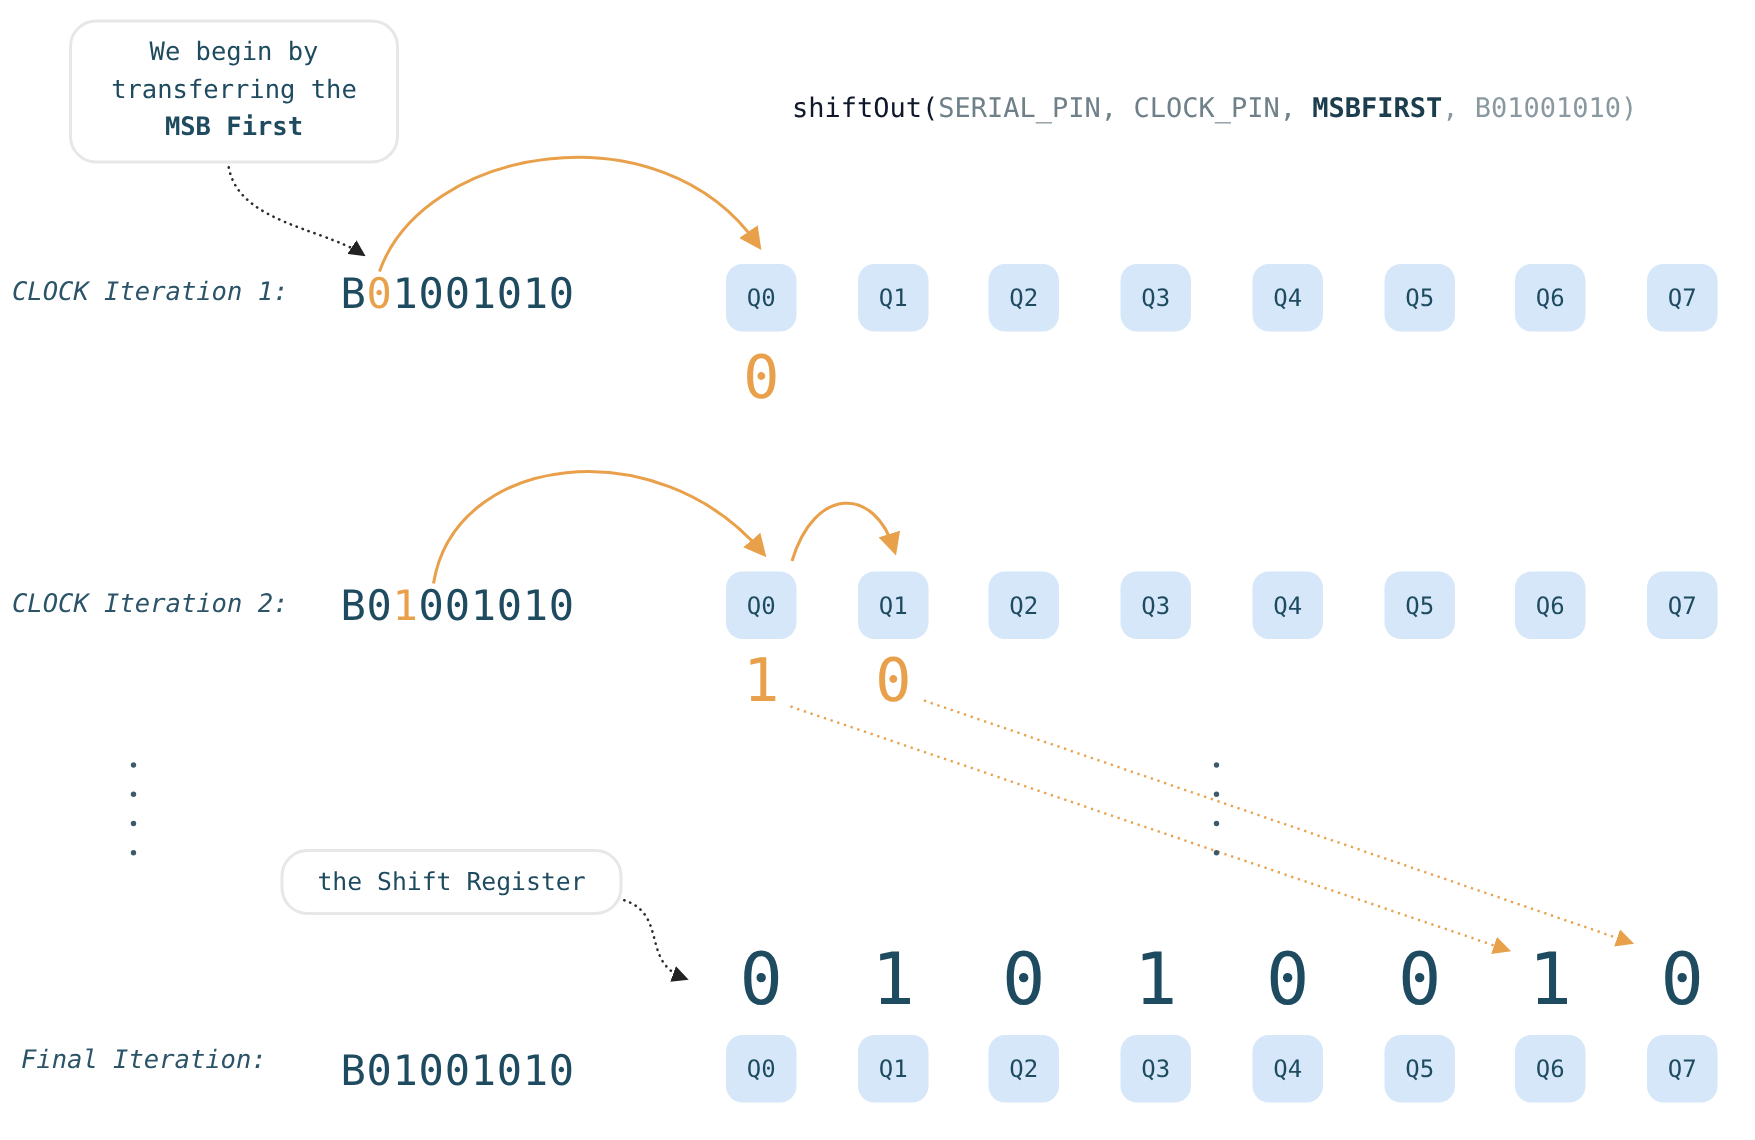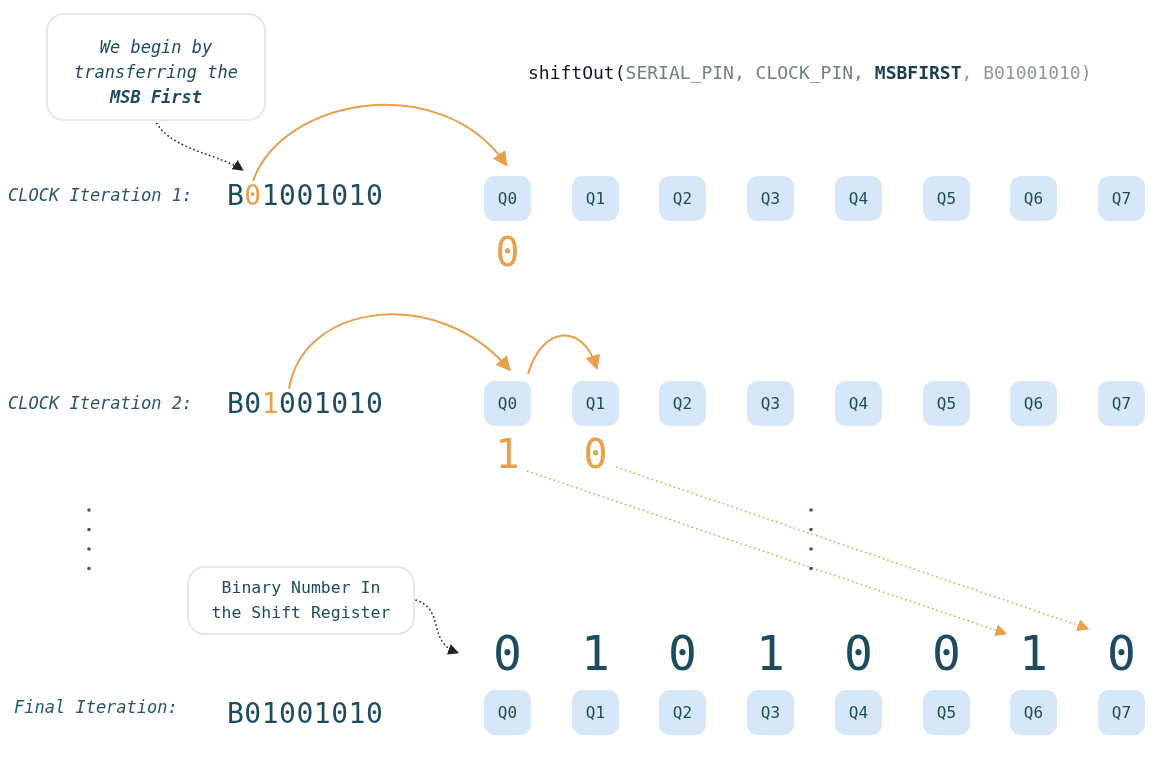--- a/index.html
+++ b/index.html
@@ -7,21 +7,21 @@
     position:relative;width:1170px;height:760px;background:#ffffff;
     font-family:"DejaVu Sans Mono", "Liberation Mono", monospace;
     overflow:hidden;
   }
   .abs{position:absolute;}
   .overlay{position:absolute;left:0;top:0;width:1170px;height:760px;pointer-events:none;}
   .bubble{
     position:absolute;background:#ffffff;border:2px solid #e7e7e7;border-radius:18px;
     text-align:center;color:#1e4b5f;z-index:2;
   }
-  .bubble-msb{left:46px;top:13px;width:216px;padding:20px 0 9px 0;font-size:17px;line-height:25px;font-style:italic;}
+  .bubble-msb{left:46px;top:13px;width:216px;padding:8px 0 9px 0;font-size:17px;line-height:25px;}
   .bubble-binary{left:187px;top:566px;width:224px;padding:7px 0 8px 0;font-size:16.5px;line-height:25px;}
   .bubble .bold-line{font-weight:bold;}
   .code-line{left:528px;top:62px;font-size:18px;white-space:pre;}
   .row-label{font-style:italic;font-size:17px;color:#2b5468;white-space:pre;}
   .binary{left:227px;font-size:28px;font-weight:400;color:#1e4b5f;white-space:pre;letter-spacing:0.5px;}
   .binary .hl{color:#e9a04b;}
   .qbox{
     position:absolute;width:47px;height:45px;background:#d5e7f8;border-radius:11px;
     color:#1e4b5f;font-size:16px;display:flex;align-items:center;justify-content:center;
   }
@@ -69,21 +69,20 @@
       <div class="qbox" style="left: 923px;">Q5</div>
       <div class="qbox" style="left: 1010px;">Q6</div>
       <div class="qbox" style="left: 1098px;">Q7</div>
     </div>
   <div class="digit-row" style="top:430px;" id="outputs-1">
       <div class="outdigit" style="left: 484px;">1</div>
       <div class="outdigit" style="left: 572px;">0</div>
     </div>
 
   <div class="bubble bubble-binary">
-    <div>Binary Number In</div>
     <div>the Shift Register</div>
   </div>
 
   <div class="digit-row" style="top:626px;" id="bigdigits">
       <div class="bigdigit" style="left: 484px;">0</div>
       <div class="bigdigit" style="left: 572px;">1</div>
       <div class="bigdigit" style="left: 659px;">0</div>
       <div class="bigdigit" style="left: 747px;">1</div>
       <div class="bigdigit" style="left: 835px;">0</div>
       <div class="bigdigit" style="left: 923px;">0</div>

